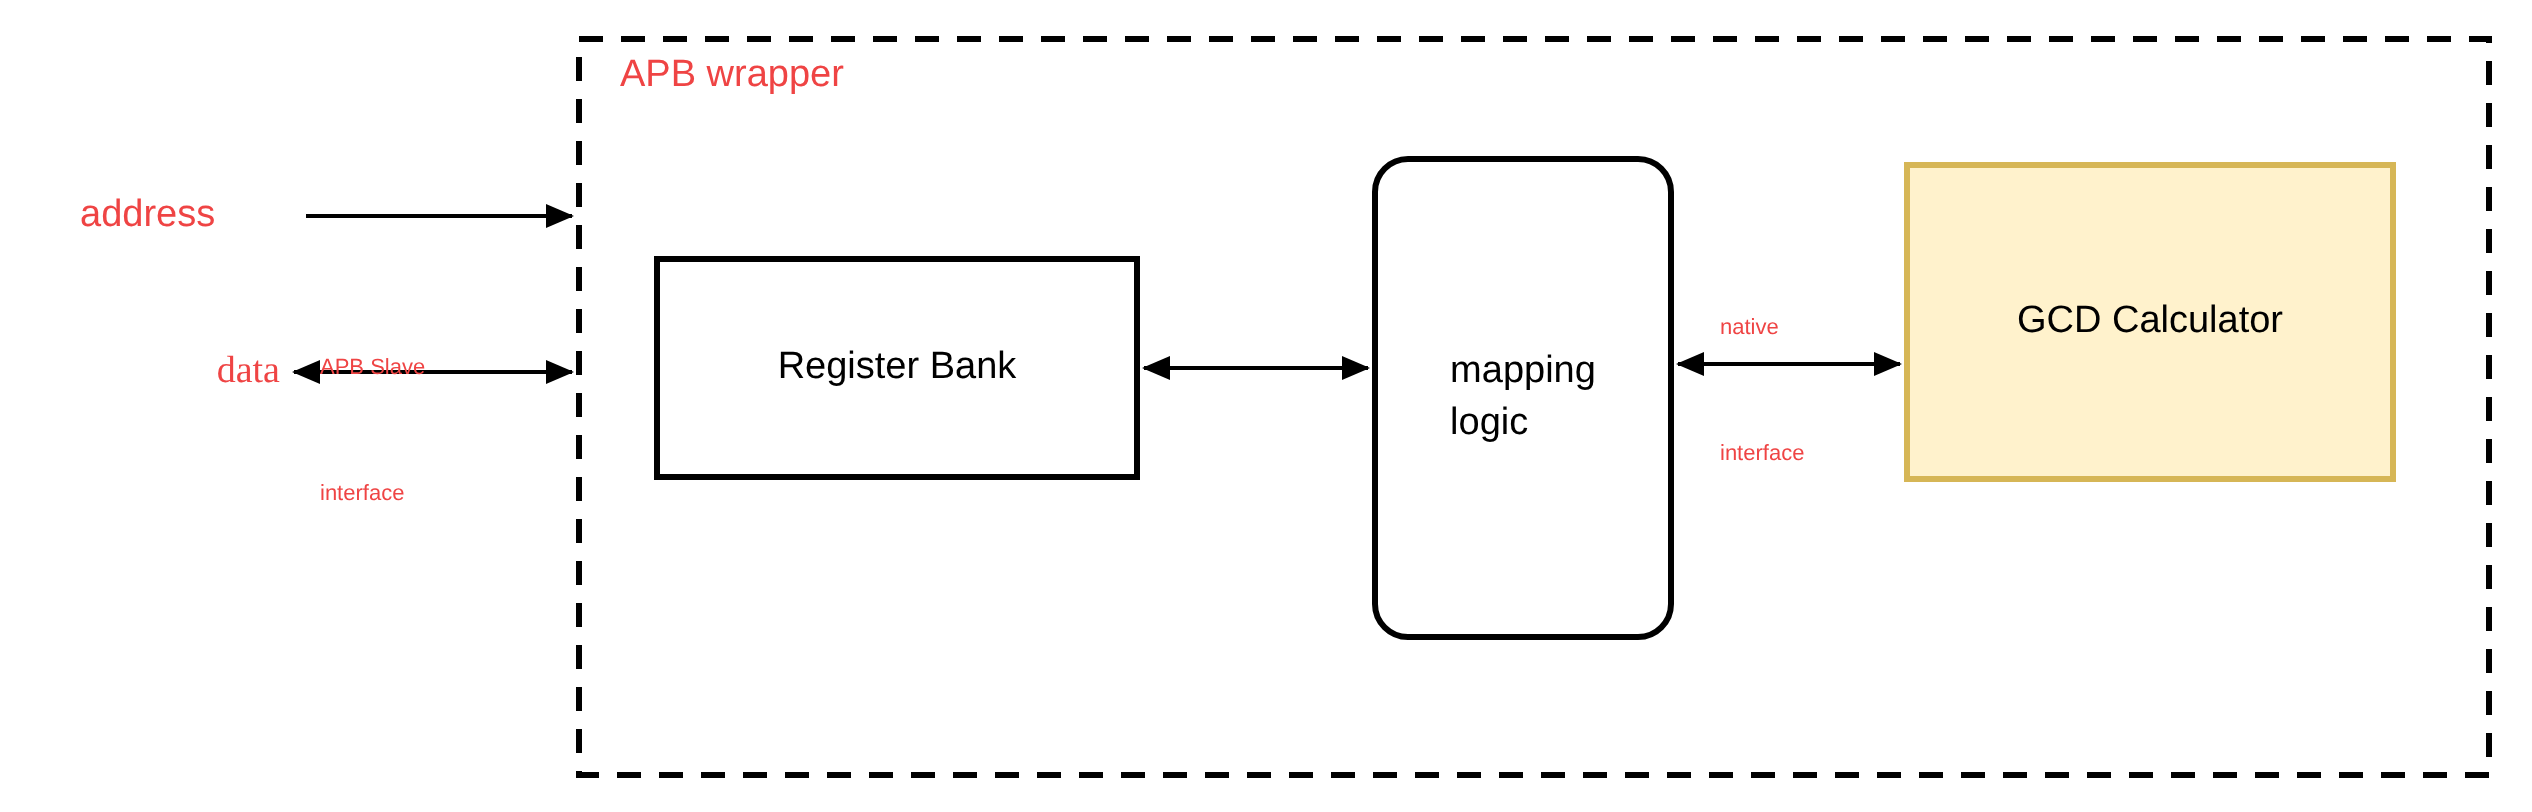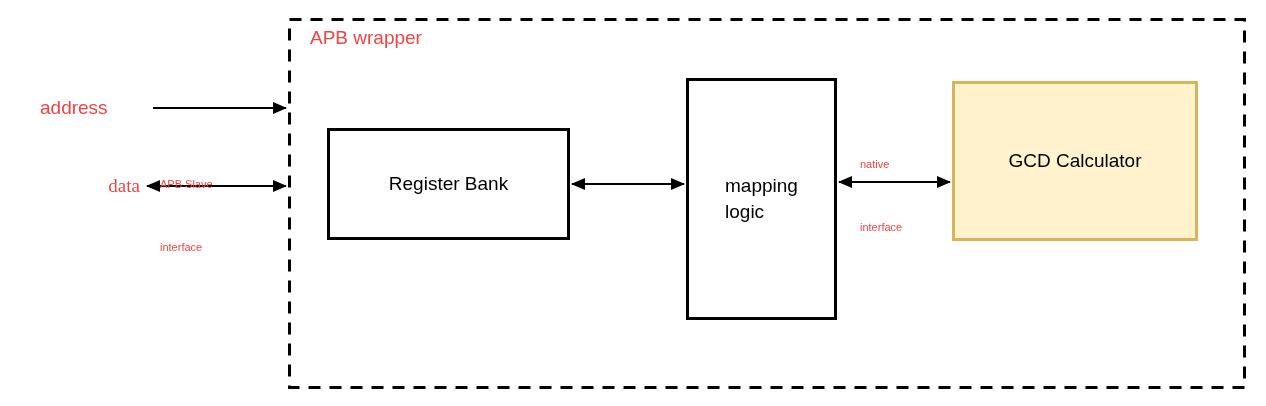--- a/index.html
+++ b/index.html
@@ -75,20 +75,21 @@
     left: 327px;
     top: 128px;
     width: 243px;
     height: 112px;
   }
   .block-mapping-logic {
     left: 686px;
     top: 78px;
     width: 151px;
     height: 242px;
+    border-radius: 18px;
   }
   .block-gcd {
     left: 952px;
     top: 81px;
     width: 246px;
     height: 160px;
   }
 </style>
 </head>
 <body>

